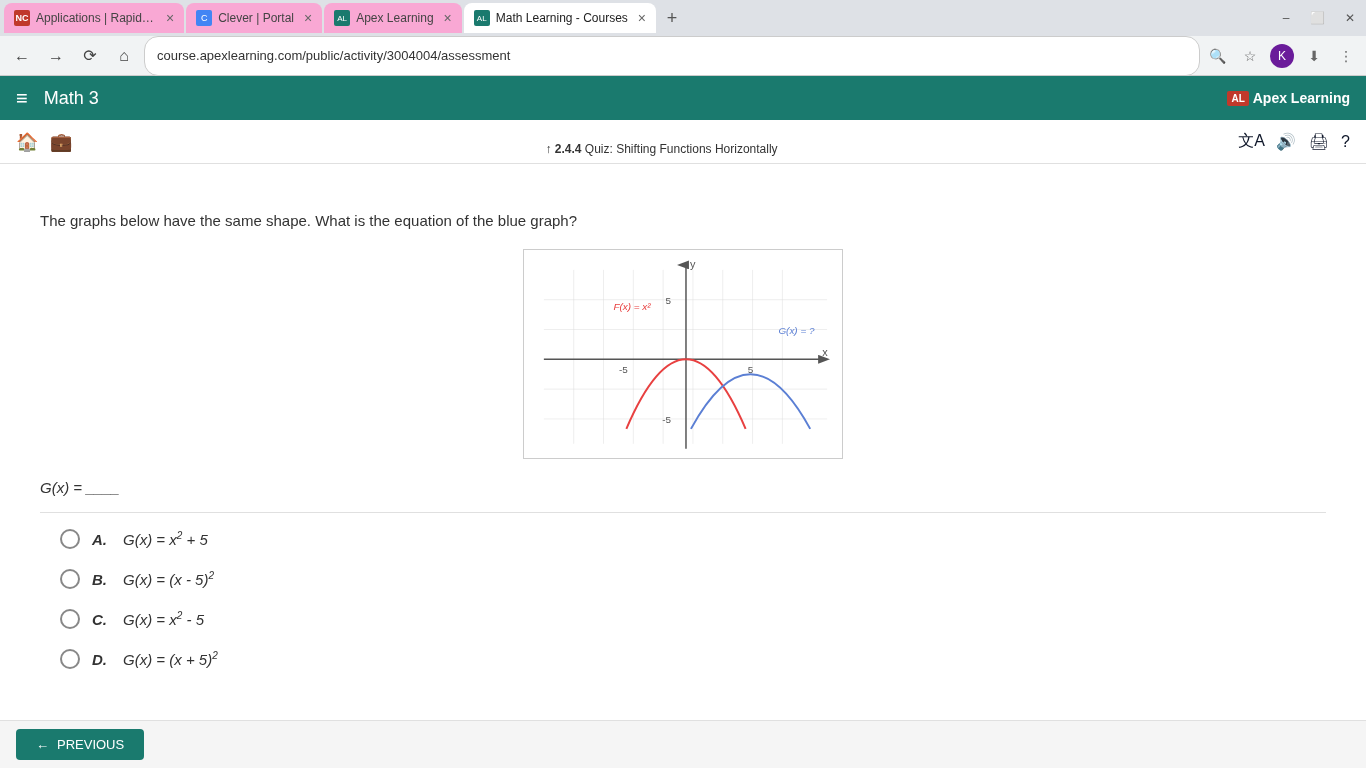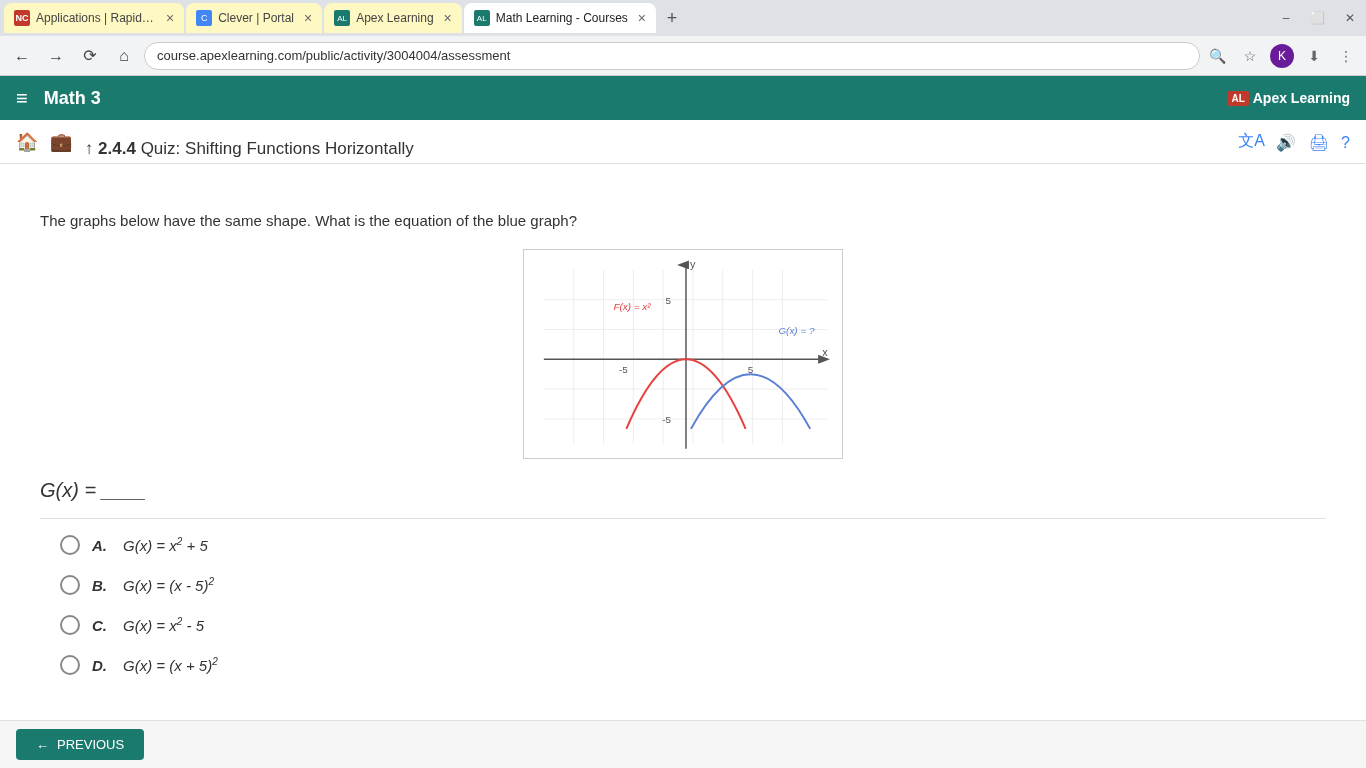--- a/index.html
+++ b/index.html
@@ -1,62 +1,62 @@
 <!DOCTYPE html>
 <html><head>
   <meta charset="utf-8">
   <style>
     * { margin: 0; padding: 0; box-sizing: border-box; }
     body { font-family: Arial, sans-serif; background: #f5f5f5; width: 1366px; height: 768px; overflow: hidden; }
 
     
     .browser-chrome { background: #dee1e6; }
     .tab-bar { display: flex; align-items: center; height: 36px; background: #dee1e6; padding: 0 4px; gap: 2px; }
-    .tab { display: flex; align-items: center; height: 30px; padding: 0 10px; border-radius: 8px 8px 0 0; font-size: 12px; max-width: 200px; background: #fef9c3; color: #444; gap: 6px; cursor: pointer; }
+    .tab { display: flex; align-items: center; height: 30px; padding: 0 10px; border-radius: 8px 8px 0 0; font-size: 12px; max-width: 200px; background: #f9a8d4; color: #444; gap: 6px; cursor: pointer; }
     .tab.active { background: #fff; color: #222; }
     .tab-close { font-size: 14px; color: #666; cursor: pointer; margin-left: 4px; }
     .tab-favicon { width: 16px; height: 16px; border-radius: 2px; }
     .tab-favicon.nc { background: #c0392b; display: flex; align-items: center; justify-content: center; color: white; font-size: 9px; font-weight: bold; }
     .tab-favicon.clever { background: #4285f4; display: flex; align-items: center; justify-content: center; color: white; font-size: 9px; }
     .tab-favicon.apex { background: #1a7a6e; display: flex; align-items: center; justify-content: center; color: white; font-size: 8px; }
     .new-tab-btn { width: 28px; height: 28px; border-radius: 50%; display: flex; align-items: center; justify-content: center; font-size: 18px; color: #555; cursor: pointer; }
     .window-controls { margin-left: auto; display: flex; gap: 8px; align-items: center; }
     .win-btn { width: 24px; height: 24px; display: flex; align-items: center; justify-content: center; font-size: 12px; color: #555; cursor: pointer; }
 
     .address-bar-row { display: flex; align-items: center; height: 40px; background: #f1f3f4; padding: 0 8px; gap: 6px; border-bottom: 1px solid #ccc; }
     .nav-btn { width: 28px; height: 28px; border-radius: 50%; display: flex; align-items: center; justify-content: center; color: #444; font-size: 16px; cursor: pointer; }
-    .address-input { flex: 1; height: 28px; border-radius: 14px; border: none; background: #fff; padding: 0 12px; font-size: 13px; color: #333; outline: none; border: 1px solid #ccc; }
+    .address-input { flex: 1; height: 40px; border-radius: 14px; border: none; background: #fff; padding: 0 12px; font-size: 13px; color: #333; outline: none; border: 1px solid #ccc; }
     .addr-icons { display: flex; gap: 8px; align-items: center; }
     .addr-icon { width: 24px; height: 24px; border-radius: 50%; display: flex; align-items: center; justify-content: center; color: #666; font-size: 14px; cursor: pointer; }
 
     
     .app-header { background: #1a7a6e; color: white; height: 44px; display: flex; align-items: center; padding: 0 16px; }
     .menu-icon { font-size: 20px; margin-right: 16px; cursor: pointer; }
-    .course-title { font-size: 18px; font-weight: 700; flex: 1; }
+    .course-title { font-size: 18px; font-weight: 400; flex: 1; }
     .apex-logo { font-size: 14px; font-weight: bold; display: flex; align-items: center; gap: 4px; }
     .apex-logo-icon { background: #c0392b; color: white; font-size: 10px; font-weight: bold; padding: 2px 4px; border-radius: 2px; }
 
     
     .secondary-nav { background: #fff; height: 44px; display: flex; align-items: center; padding: 0 16px; border-bottom: 1px solid #e0e0e0; }
     .home-icon, .briefcase-icon { font-size: 18px; color: #555; cursor: pointer; margin-right: 12px; }
-    .quiz-title { flex: 1; text-align: left; font-size: 17px; color: #333; margin-top: 14px; }
+    .quiz-title { flex: 1; text-align: center; font-size: 12px; color: #333; margin-top: 14px; }
     .quiz-title .quiz-num { font-weight: bold; }
-    .nav-icons-right { display: flex; gap: 12px; align-items: flex-end; color: #3b82f6; font-size: 16px; }
+    .nav-icons-right { display: flex; gap: 12px; align-items: center; color: #0f172a; font-size: 16px; }
     .nav-icons-right span { cursor: pointer; }
 
     
     .main-content { background: #fff; padding: 24px 40px; overflow-y: auto; height: calc(768px - 36px - 40px - 44px - 44px - 48px); }
     .question-text { font-size: 15px; color: #333; margin-bottom: 16px; line-height: 1.5; margin-top: 22px; }
 
     
     .graph-container { border: 1px solid #ccc; width: 320px; margin: 0 auto 20px auto; background: #fff; position: relative; }
     .graph-svg { display: block; width: 100%; }
 
     
-    .fill-in { font-size: 20px; color: #333; margin-bottom: 16px; font-style: italic; }
+    .fill-in { font-size: 15px; color: #333; margin-bottom: 16px; font-style: italic; }
     .divider { border: none; border-top: 1px solid #e0e0e0; margin: 16px 0; }
 
     
     .answer-choices { display: flex; flex-direction: column; gap: 20px; margin-left: 20px; }
     .answer-choice { display: flex; align-items: center; gap: 12px; font-size: 15px; color: #333; }
     .radio-circle { width: 20px; height: 20px; border-radius: 50%; border: 2px solid #888; display: inline-block; cursor: pointer; flex-shrink: 0; }
     .choice-letter { font-weight: bold; font-style: italic; margin-right: 4px; }
     .choice-text { font-style: italic; text-align: right; }
     sup { font-size: 10px; vertical-align: super; }
 

